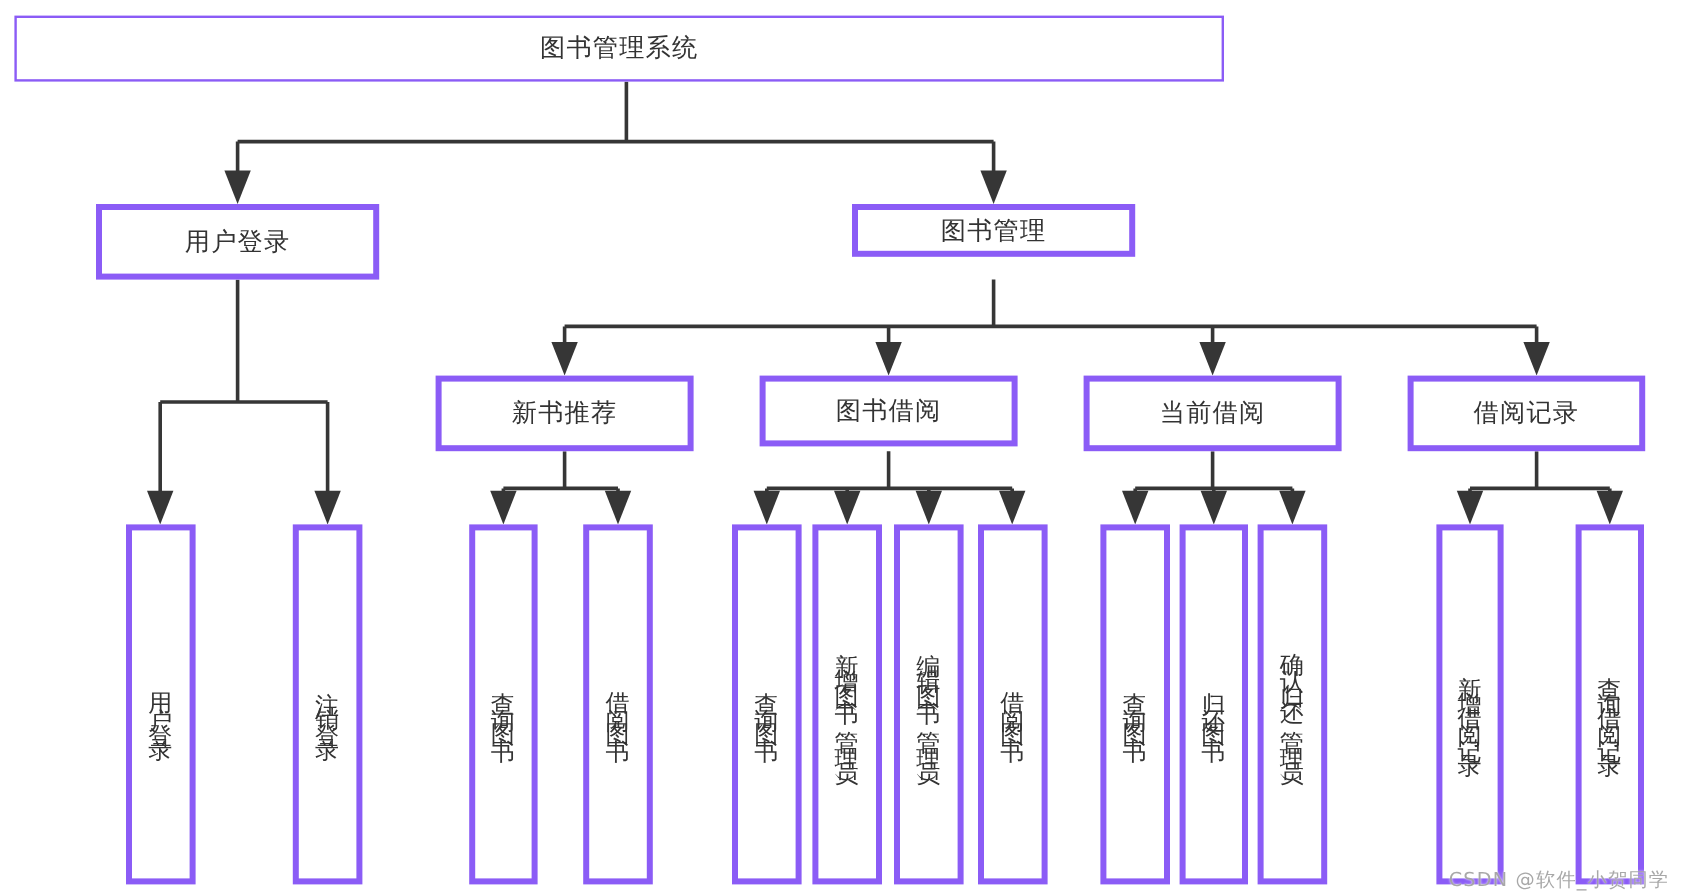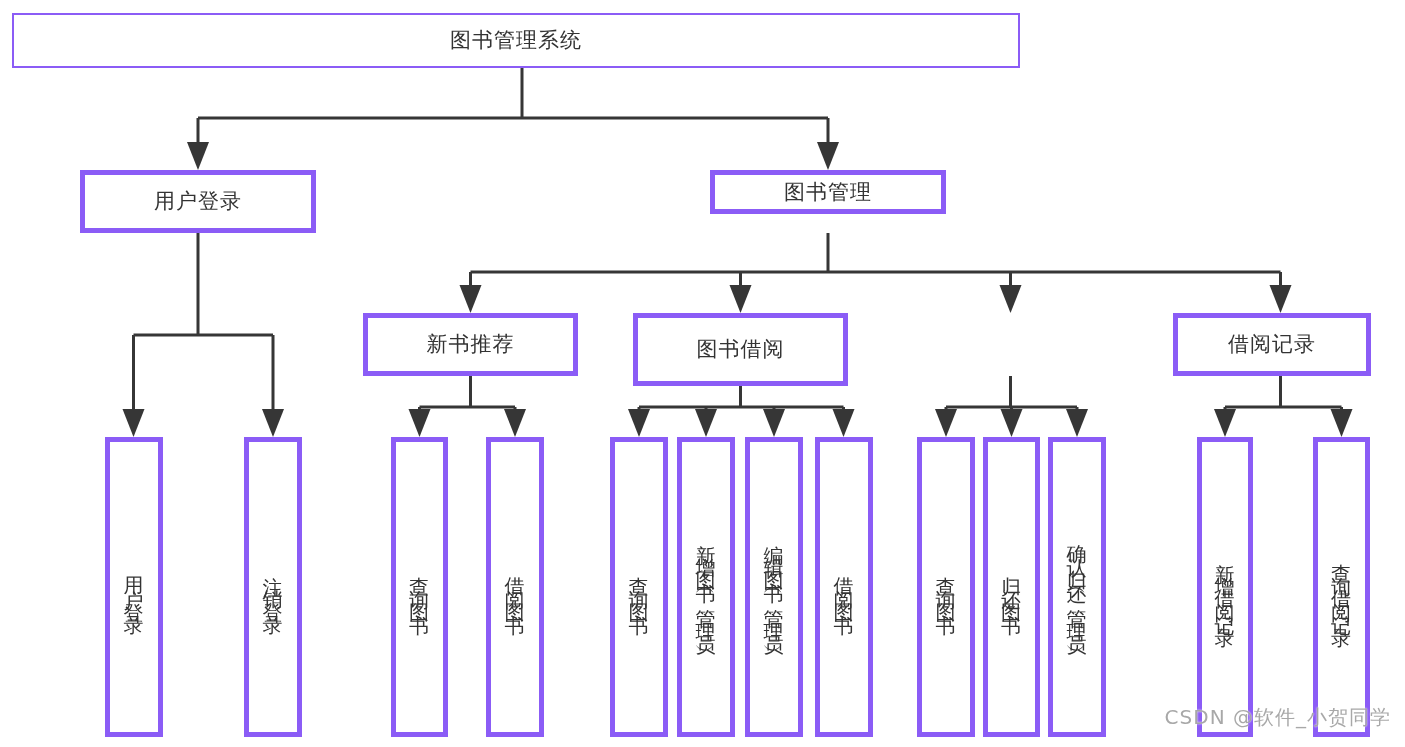--- a/index.html
+++ b/index.html
@@ -46,22 +46,22 @@
   .v-box {
     font-size: 20px;
     writing-mode: vertical-rl;
     text-orientation: mixed;
     letter-spacing: 13px;
     justify-content: center;
   }
   .watermark {
     position: absolute;
     right: 14px;
-    bottom: 16px;
-    font-size: 20px;
+    bottom: 3px;
+    font-size: 16px;
     color: rgba(158, 158, 158, 0.9);
     letter-spacing: 1px;
     white-space: nowrap;
     text-shadow: 0 0 2px #ffffff;
     z-index: 5;
   }
 </style>
 </head>
 <body>
 
@@ -114,22 +114,25 @@
   <div class="box h-box" style="left:80px; top:170px; width:236px; height:63px;">
     <span>用户登录</span>
   </div>
   <div class="box h-box" style="left:710px; top:170px; width:236px; height:44px;">
     <span>图书管理</span>
   </div>
 
   <div class="box h-box" style="left:363px; top:313px; width:215px; height:63px;">
     <span>新书推荐</span>
   </div>
-  <div class="box h-box" style="left:633px; top:313px; width:215px; height:73px;">
+  <div class="box h-box" style="left:633px; top:313px; width:215px; height:59px;">
     <span>图书借阅</span>
+  </div>
+  <div class="box h-box" style="left:903px; top:313px; width:215px; height:63px;">
+    <span>当前借阅</span>
   </div>
   <div class="box h-box" style="left:1173px; top:313px; width:198px; height:63px;">
     <span>借阅记录</span>
   </div>
 
   <div class="box v-box" style="left:105px; top:437px; width:58px; height:300px;">
     <span>用户登录</span>
   </div>
   <div class="box v-box" style="left:244px; top:437px; width:58px; height:300px;">
     <span>注销登录</span>

